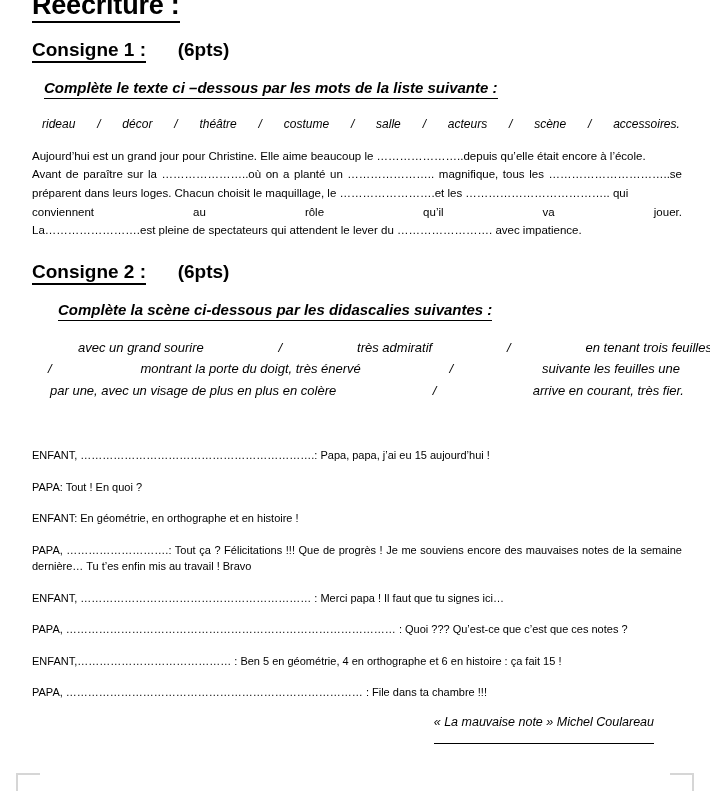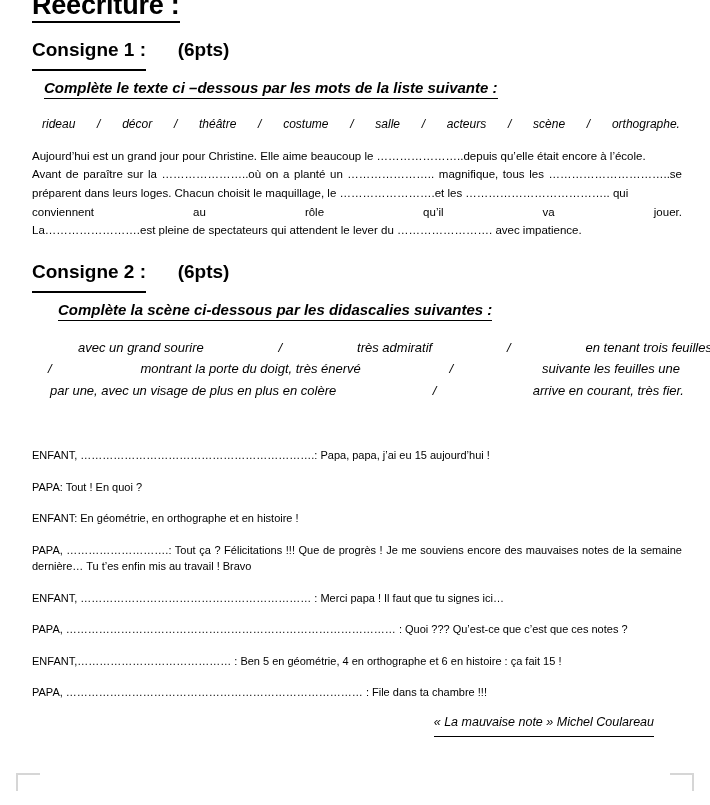--- a/index.html
+++ b/index.html
@@ -63,21 +63,21 @@
   .consigne {
     margin: 0;
     padding: 0;
     font-size: 19px;
     font-weight: bold;
     line-height: 1.1;
     white-space: pre;
   }
   .consigne .lbl {
     border-bottom: 2px solid #000;
-    padding-bottom: 9px;
+    padding-bottom: 1px;
   }
   .consigne .pts {
     font-weight: bold;
   }
 
   .instruction {
     margin: 0;
     padding: 0;
     font-size: 15px;
     font-style: italic;
@@ -144,21 +144,21 @@
   .dialogue p:last-child { margin-bottom: 0; }
 
   .attribution {
     text-align: right;
     font-size: 12.5px;
     font-style: italic;
     padding-right: 28px;
   }
   .attribution span {
     border-bottom: 1.2px solid #000;
-    padding-bottom: 7px;
+    padding-bottom: 14px;
     font-style: italic;
   }
   .sp-12 { height: 12px; }
   .sp-14 { height: 14px; }
   .sp-16 { height: 16px; }
   .sp-18 { height: 18px; }
   .sp-22 { height: 22px; }
   .sp-30 { height: 30px; }
 </style>
 </head>
@@ -188,21 +188,21 @@
     <span>théâtre</span>
     <span>/</span>
     <span>costume</span>
     <span>/</span>
     <span>salle</span>
     <span>/</span>
     <span>acteurs</span>
     <span>/</span>
     <span>scène</span>
     <span>/</span>
-    <span>orthographe.</span>
+    <span>accessoires.</span>
   </div>
 
   <div class="sp-14"></div>
 
   <div class="fill-para">
     <div>Aujourd’hui est un grand jour pour Christine. Elle aime beaucoup le …………………..depuis qu’elle était encore à l’école.</div>
     <div>Avant de paraître sur la …………………..où on a planté un ………………….. magnifique, tous les  …………………………..se préparent dans leurs loges. Chacun choisit le maquillage, le …………………….et les ……………………………….. qui</div>
     <div class="stretch-line">
       <span>conviennent</span>
       <span>au</span>

